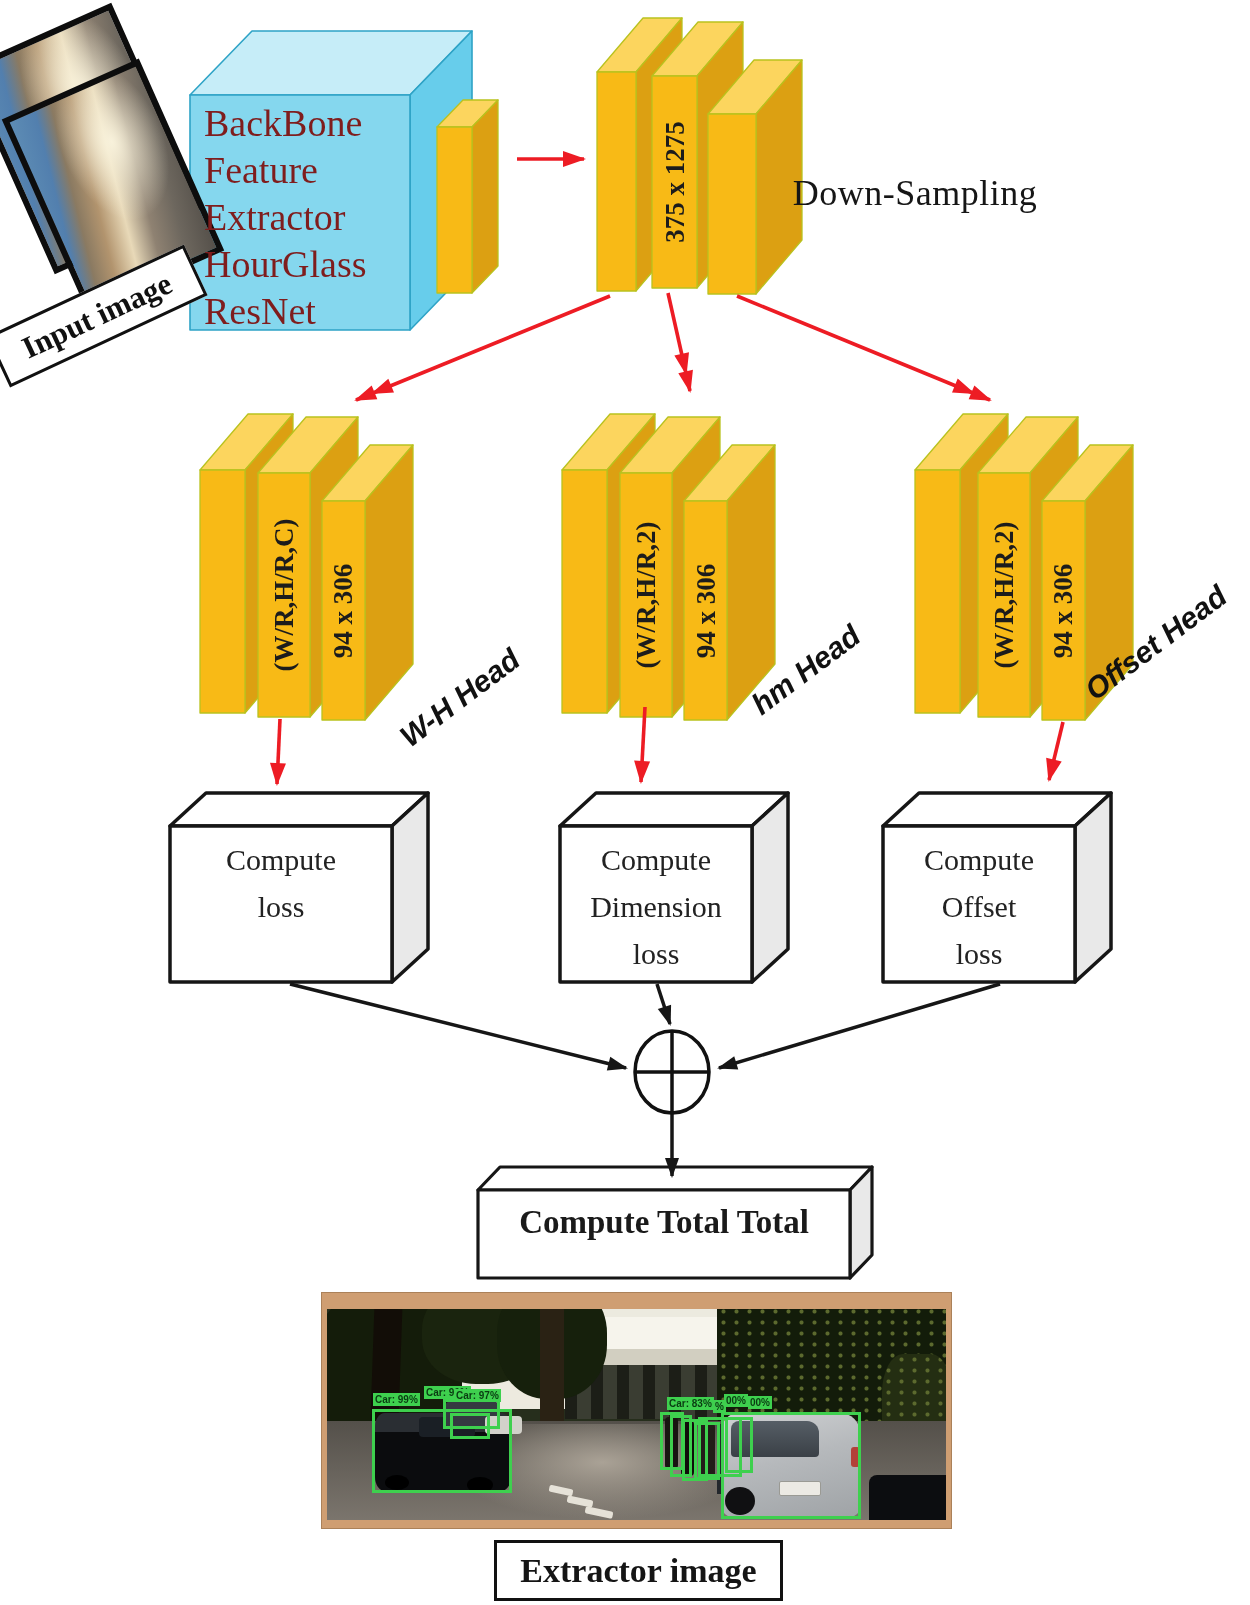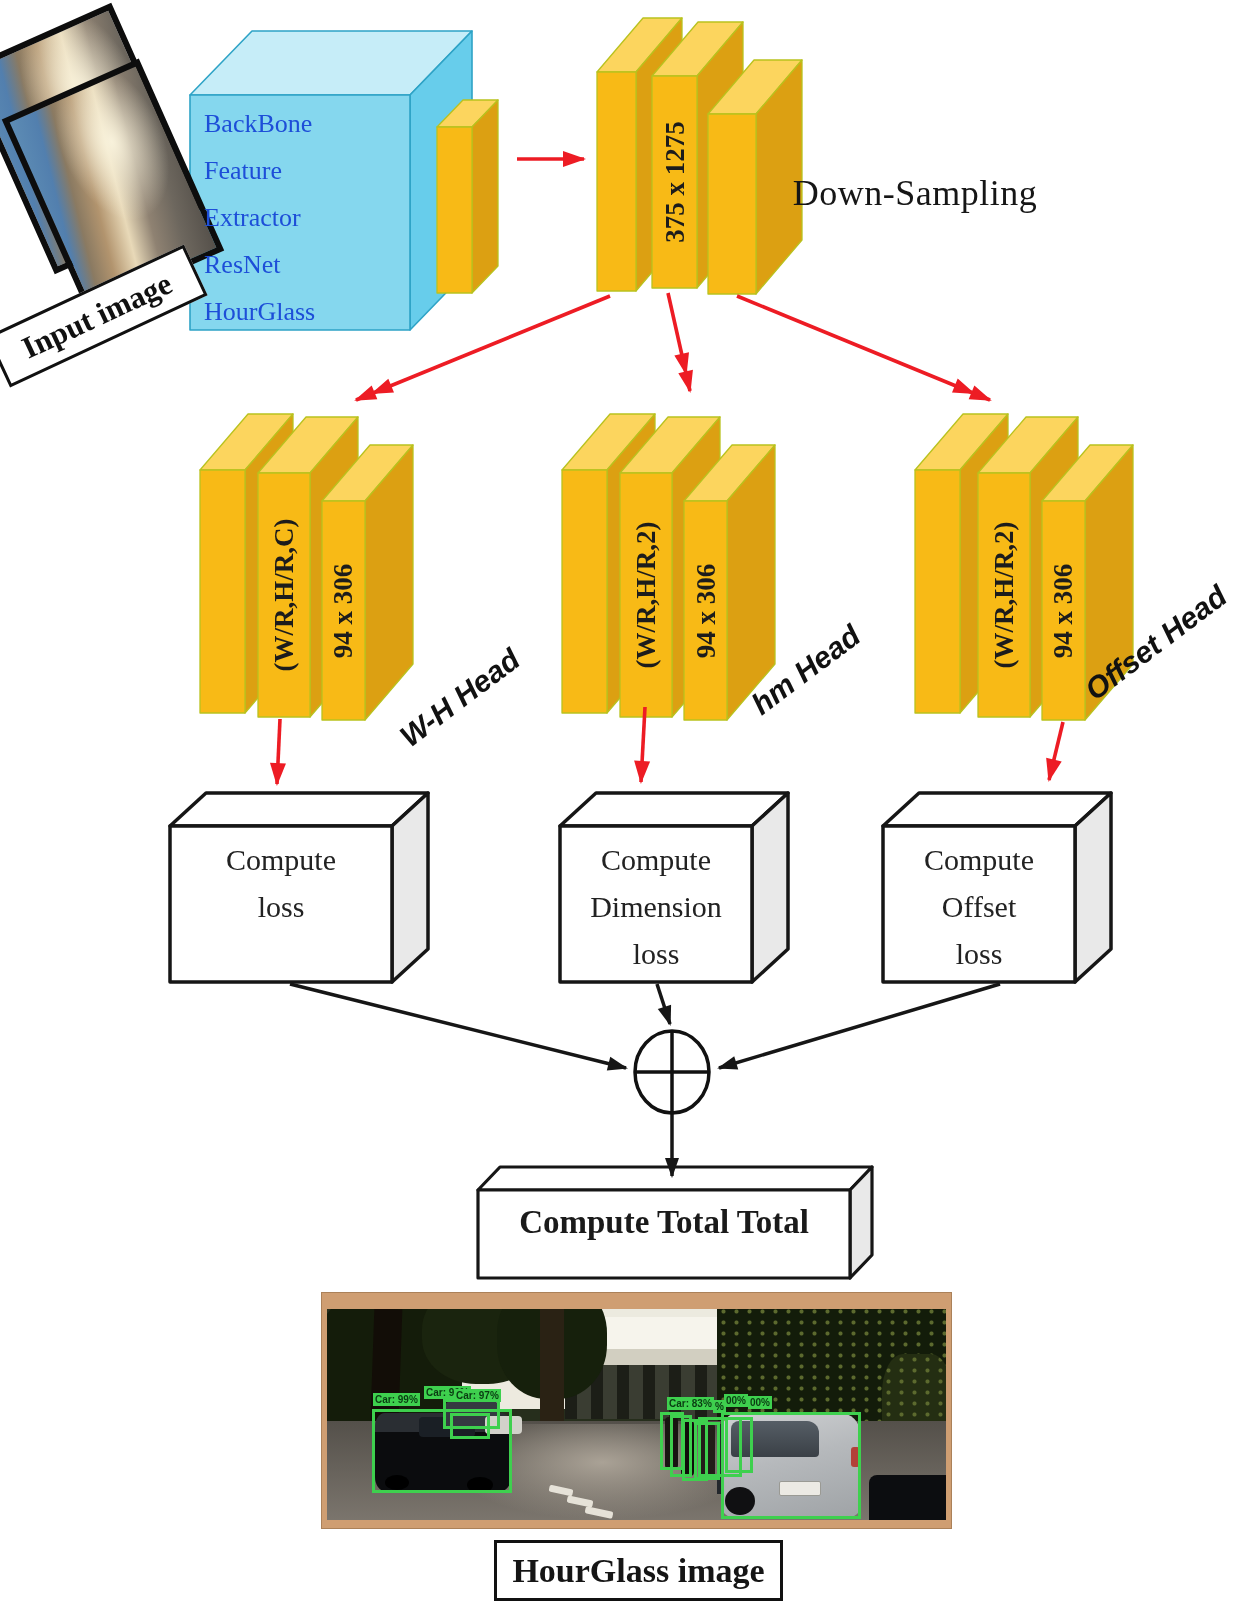--- a/index.html
+++ b/index.html
@@ -13,21 +13,21 @@
     background:
       radial-gradient(ellipse at 62% 30%, rgba(250,244,222,.95) 0%, rgba(250,244,222,0) 42%),
       linear-gradient(100deg,#5d8cb4 0%,#527fae 16%,#8a7a62 26%,#b2946e 38%,#e8d9b8 52%,#8f8272 66%,#6d675e 82%,#55504a 100%);}
   .photo-back{left:2px;top:26px;width:150px;height:213px;transform:rotate(-24deg);}
   .photo-front{left:38px;top:80px;width:138px;height:198px;transform:rotate(-24deg);}
   .input-label{left:-12px;top:288px;width:212px;height:50px;transform:rotate(-25deg);
      background:#fff;border:3px solid #111;z-index:3;display:flex;align-items:center;justify-content:center;
      font-weight:700;font-size:31px;color:#111;}
 
   
-  .cube-text{left:204px;top:100px;width:205px;z-index:2;font-size:26px;color:#1d4ed8;line-height:47px;}
+  .cube-text{left:204px;top:100px;width:205px;z-index:2;font-size:38px;color:#7f1d1d;line-height:47px;}
   .ds-label{left:765px;top:172px;width:300px;z-index:2;font-size:36px;color:#161616;text-align:center;letter-spacing:.5px;}
   .vtext{position:absolute;z-index:2;height:30px;display:flex;align-items:center;justify-content:center;
          transform:rotate(-90deg);font-weight:700;font-size:27px;color:#1c1c1c;white-space:nowrap;}
   .head-label{position:absolute;z-index:2;width:220px;height:36px;display:flex;align-items:center;justify-content:center;
          transform:rotate(-37deg);font-family:"Liberation Sans",sans-serif;font-weight:700;font-style:italic;
          font-size:30px;color:#111;white-space:nowrap;}
   .loss-text{position:absolute;z-index:2;top:836px;text-align:center;font-size:30px;color:#222;line-height:47px;}
   .total-text{left:478px;top:1204px;width:372px;z-index:2;text-align:center;font-weight:700;font-size:33px;color:#1a1a1a;}
   .annotated-label{left:494px;top:1540px;width:283px;height:55px;border:3px solid #111;background:#fff;z-index:2;
      display:flex;align-items:center;justify-content:center;font-weight:700;font-size:34px;color:#151515;}
@@ -177,22 +177,22 @@
   <div class="photo photo-back abs"></div>
   <div class="photo photo-front abs"></div>
   <div class="input-label abs">
     <span>Input image</span>
   </div>
 
   <div class="cube-text abs">
     <div>BackBone</div>
     <div>Feature</div>
     <div>Extractor</div>
+    <div>HourGlass</div>
     <div>ResNet</div>
-    <div>HourGlass</div>
   </div>
 
   <div class="ds-label abs">Down-Sampling</div>
   <div class="vtext" style="left:555px;top:167px;width:240px;">375 x 1275</div>
 
   <div class="vtext" style="left:154px;top:580px;width:260px;">(W/R,H/R,C)</div>
   <div class="vtext" style="left:213px;top:596px;width:260px;">94 x 306</div>
   <div class="vtext" style="left:516px;top:580px;width:260px;">(W/R,H/R,2)</div>
   <div class="vtext" style="left:576px;top:596px;width:260px;">94 x 306</div>
   <div class="vtext" style="left:874px;top:580px;width:260px;">(W/R,H/R,2)</div>
@@ -275,16 +275,16 @@
       <div class="dlabel" style="left:97px;top:77px;">Car: 90%</div>
       <div class="dlabel" style="left:127px;top:80px;">Car: 97%</div>
       <div class="dlabel" style="left:340px;top:88px;">Car: 83%</div>
       <div class="dlabel" style="left:386px;top:91px;">%</div>
       <div class="dlabel" style="left:397px;top:85px;">00%</div>
       <div class="dlabel" style="left:421px;top:87px;">00%</div>
     </div>
   </div>
 
   <div class="annotated-label abs">
-    <span>HourGlass image</span>
+    <span>Extractor image</span>
   </div>
 
 </div>
 
 </body></html>

